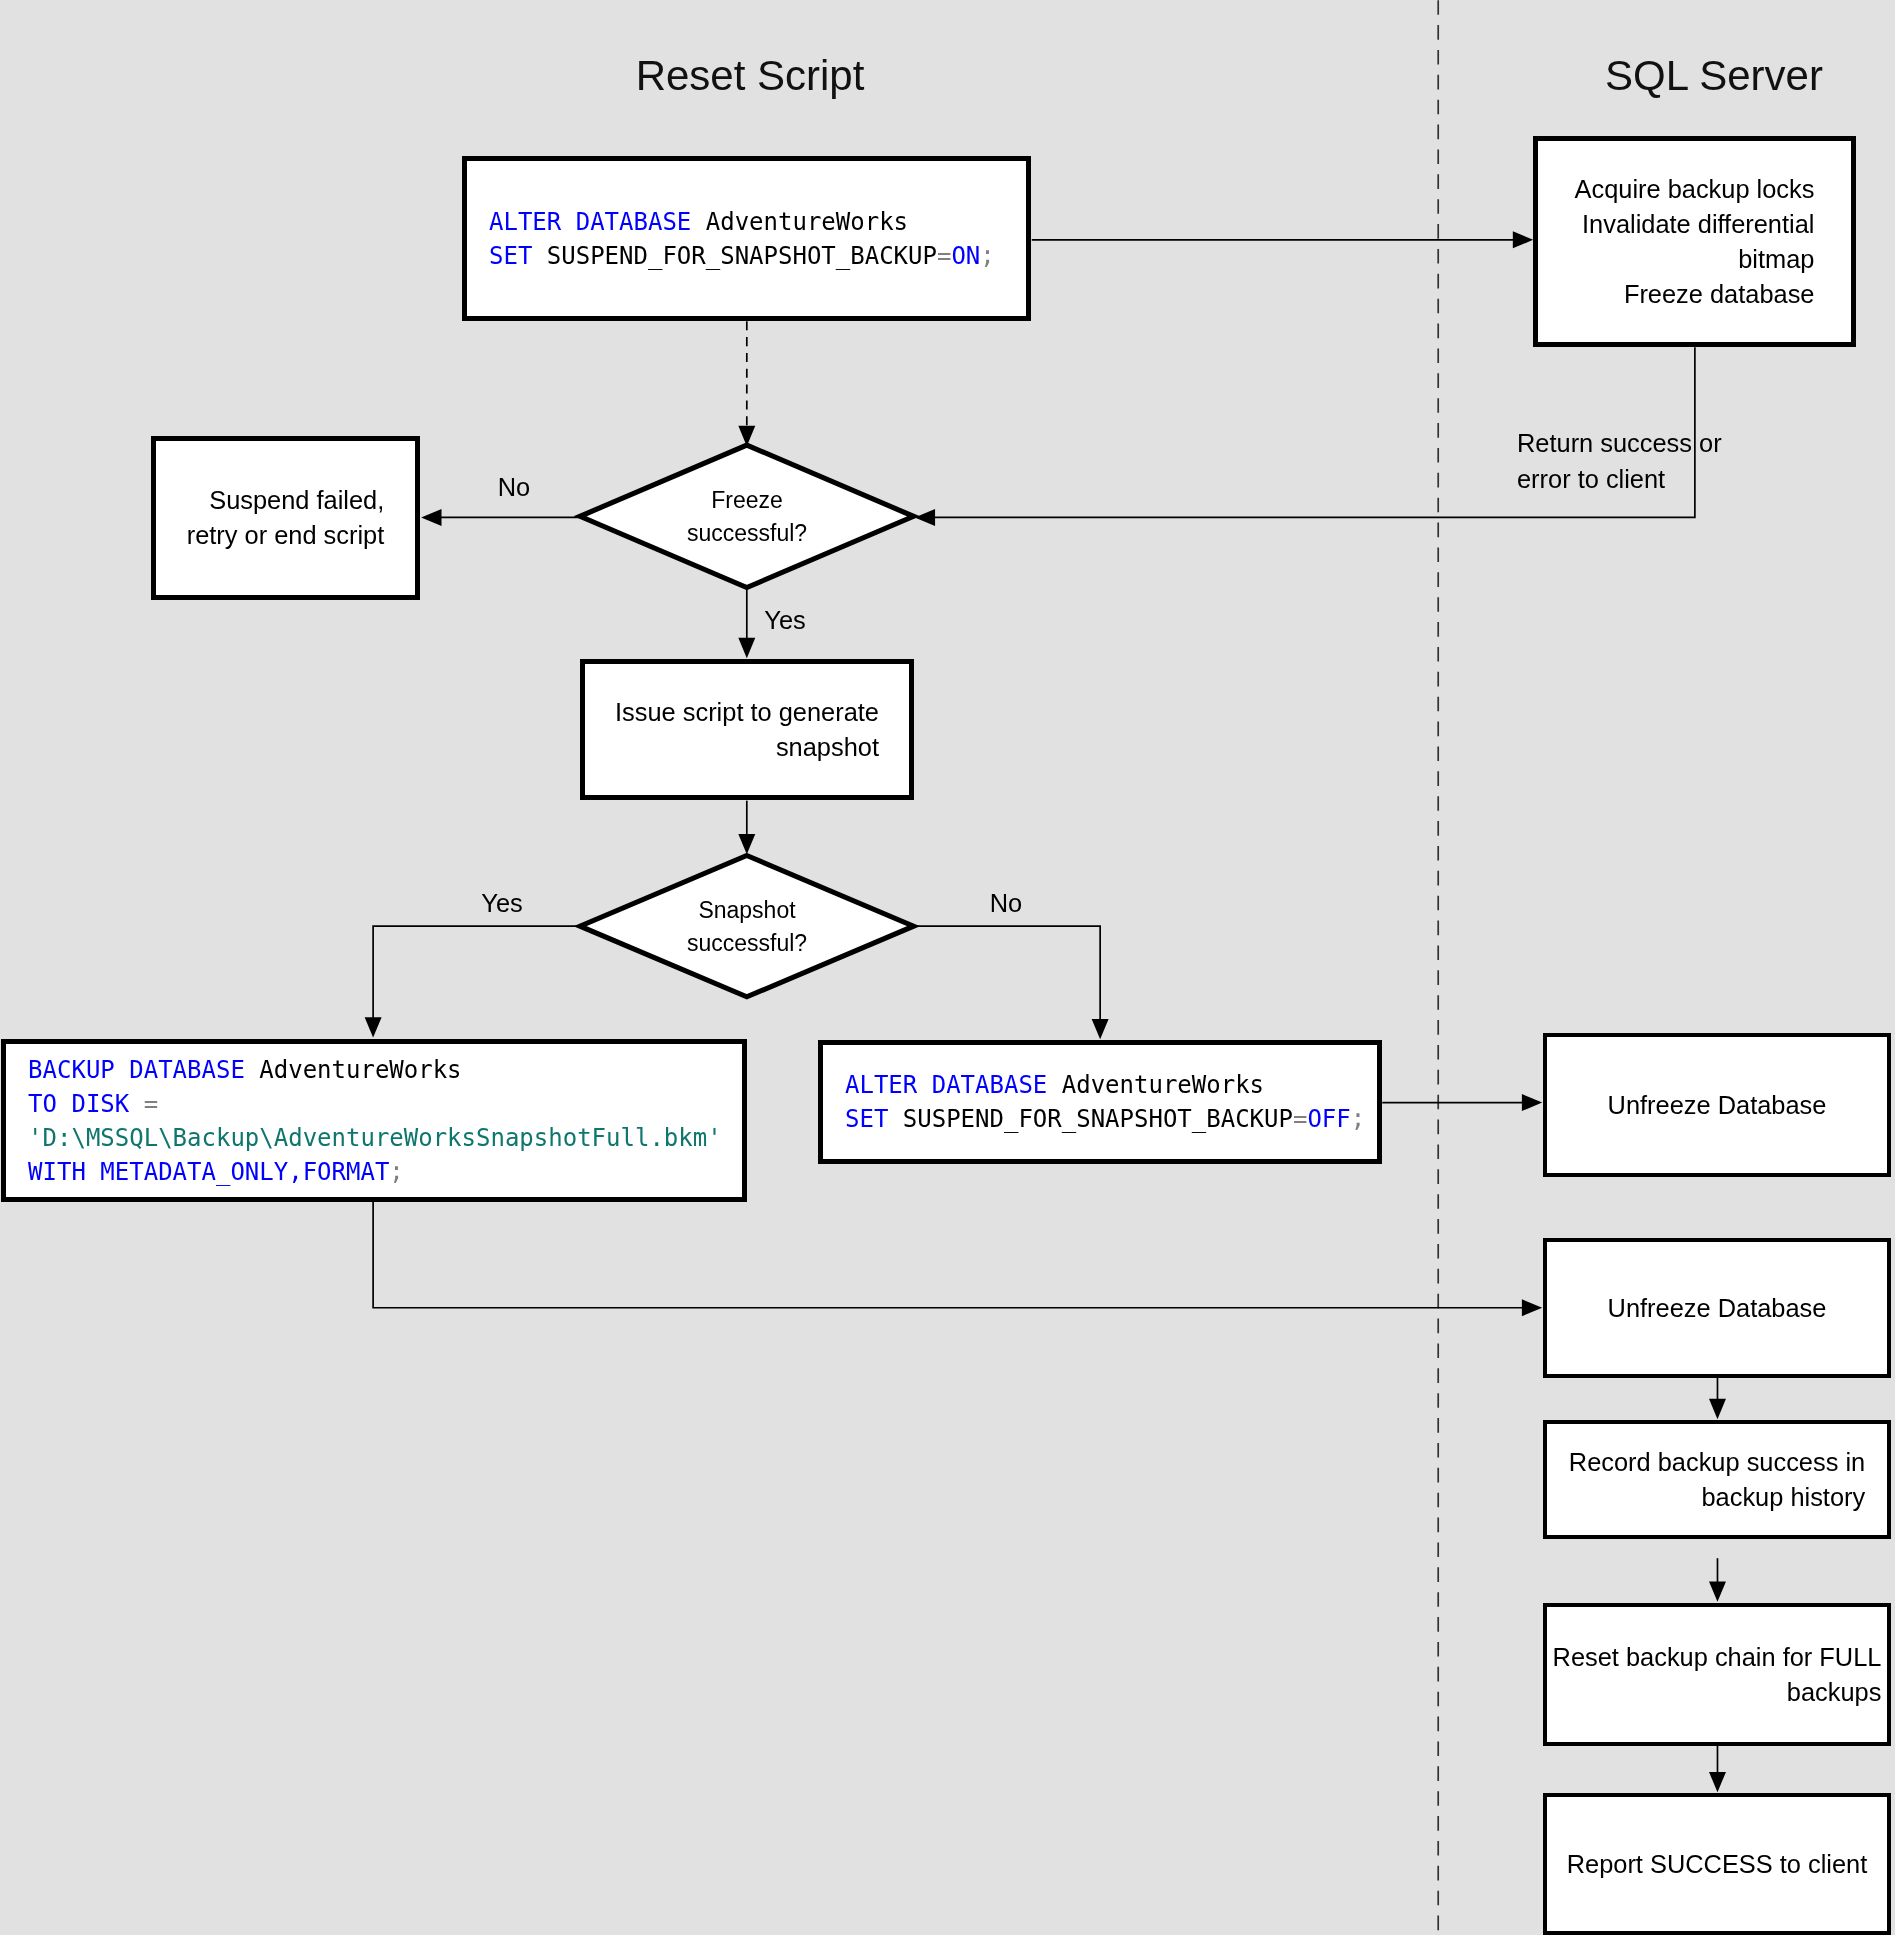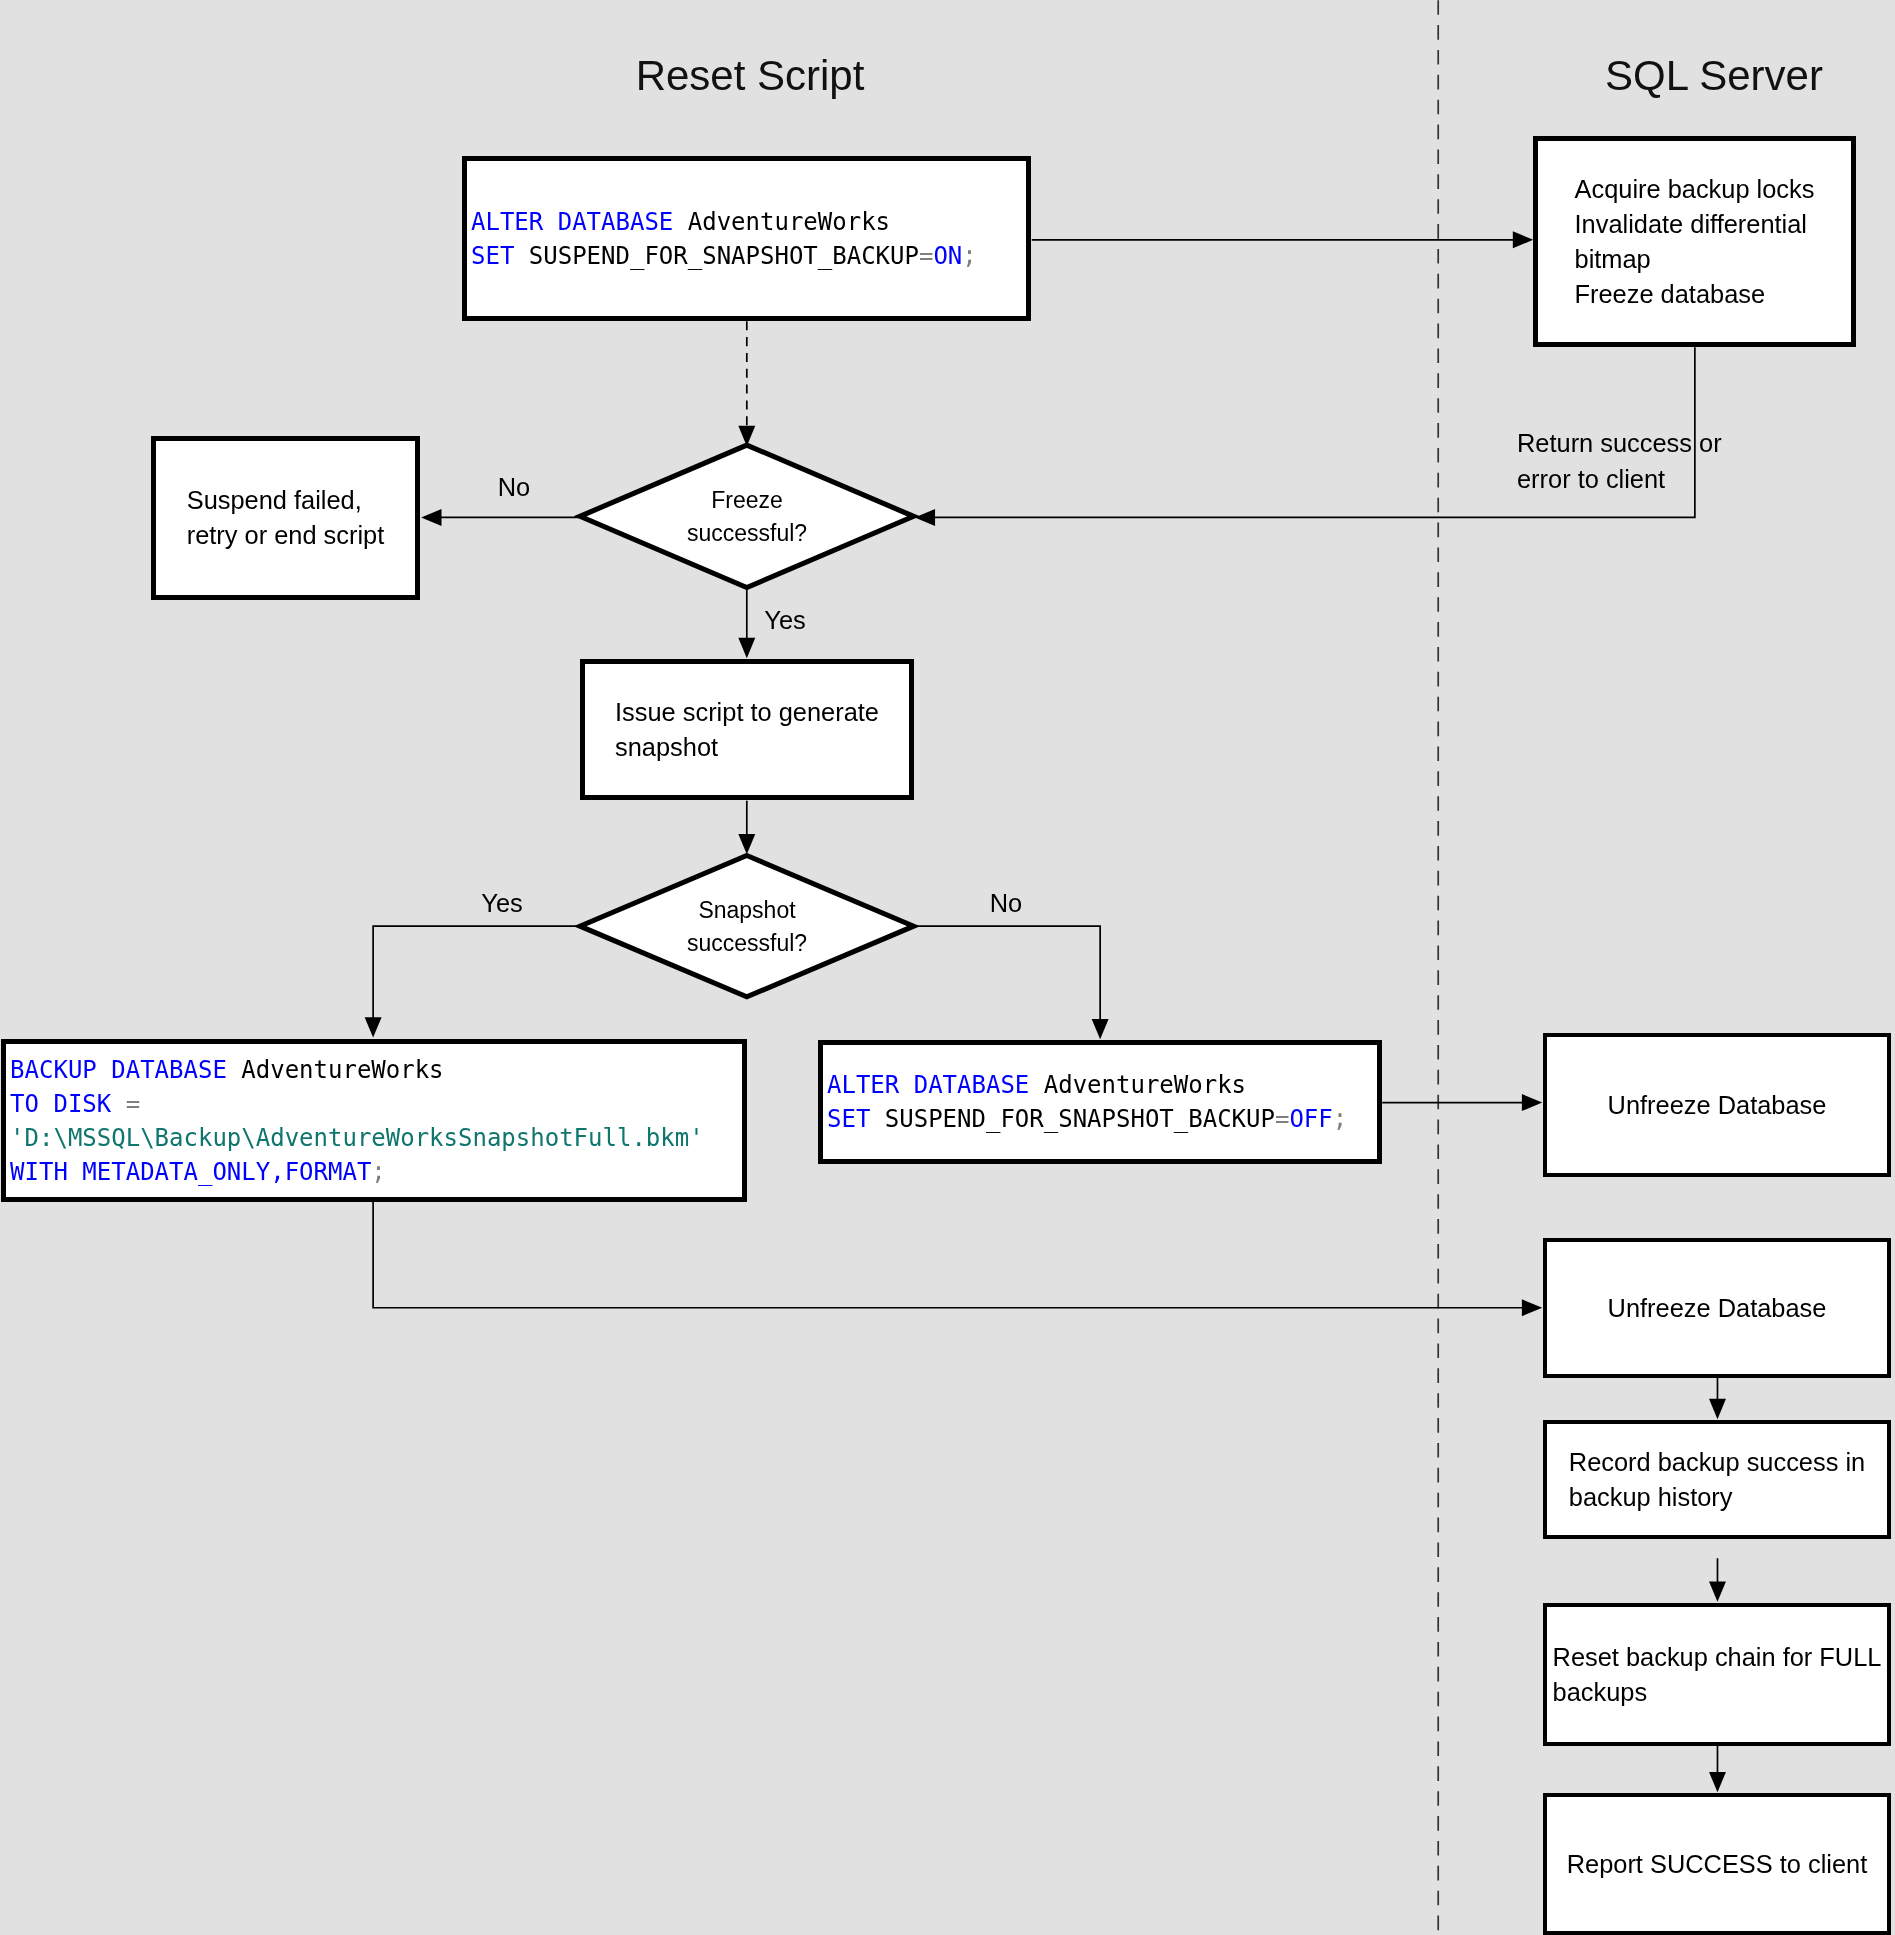--- a/index.html
+++ b/index.html
@@ -3,22 +3,22 @@
 <meta charset="utf-8">
 <style>
   html,body{margin:0;padding:0;background:#e1e1e1;}
   #canvas{position:relative;width:1895px;height:1936px;background:#e1e1e1;overflow:hidden;
           font-family:"Liberation Sans",sans-serif;color:#000;}
   #wires{position:absolute;left:0;top:0;}
   .title{position:absolute;transform:translate(-50%,-50%);font-size:42px;color:#111;white-space:nowrap;}
   .box{position:absolute;background:#fff;border:5.1px solid #000;box-sizing:border-box;
        display:flex;align-items:center;justify-content:center;}
   .box.thin{border-width:4px;}
-  .box-label{font-size:25.4px;line-height:35px;text-align:left;white-space:pre-line;}
-  .code-box{justify-content:center;align-items:flex-start;flex-direction:column;padding-left:4px;}
+  .box-label{font-size:25.4px;line-height:35px;text-align:right;white-space:pre-line;}
+  .code-box{justify-content:center;align-items:flex-start;flex-direction:column;padding-left:22px;}
   .code-line{white-space:pre;font-family:"DejaVu Sans Mono",monospace;font-size:24px;line-height:34px;}
   .diamond-label{position:absolute;transform:translate(-50%,-50%);text-align:center;
                  white-space:pre-line;font-size:23px;line-height:33px;}
   .float-label{position:absolute;transform:translate(-50%,-50%);font-size:25.4px;white-space:nowrap;}
   .note-label{position:absolute;font-size:25.4px;line-height:36px;white-space:pre-line;margin-left:37px;}
 </style>
 </head>
 <body>
 
 <div id="canvas">

